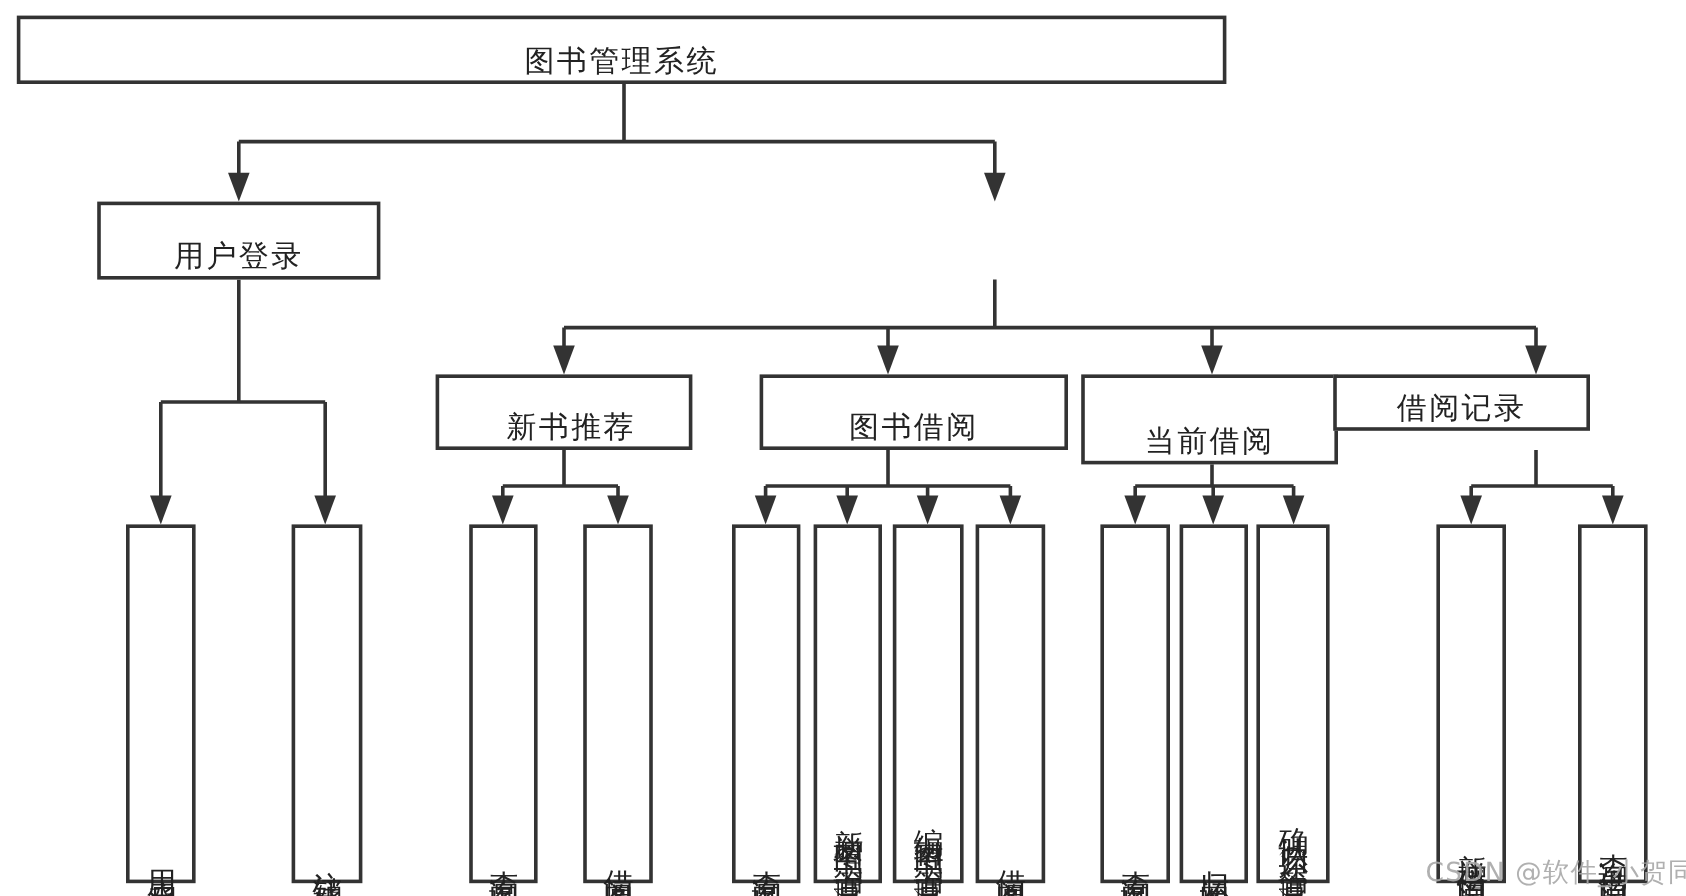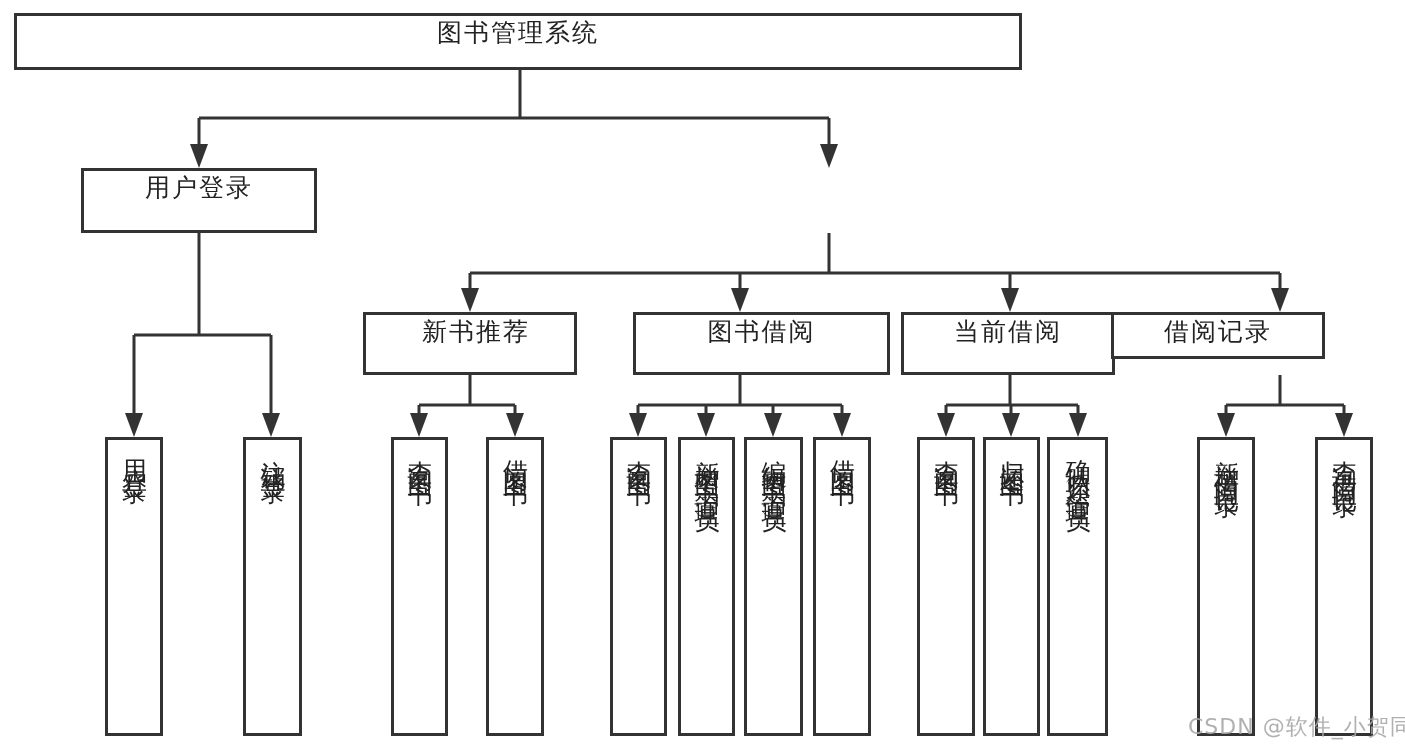--- a/index.html
+++ b/index.html
@@ -16,42 +16,42 @@
     left: 0; top: 0;
     width: 1405px; height: 747px;
   }
   .node {
     position: absolute;
     box-sizing: border-box;
     border: 3px solid #333333;
     background: #ffffff;
     color: #222222;
     display: flex;
-    align-items: flex-start;
+    align-items: flex-end;
     justify-content: center;
     font-size: 25px;
     letter-spacing: 2px;
     text-align: center;
   }
   .leaf span {
     writing-mode: vertical-rl;
     text-orientation: mixed;
     letter-spacing: 7px;
     font-size: 25px;
     line-height: 1.2;
   }
   
   #node-root      { left: 14px;  top: 13px;  width: 1008px; height: 57px; }
   
   #node-user      { left: 81px;  top: 168px; width: 236px;  height: 65px; }
   #node-bookmgmt  { left: 711px; top: 168px; width: 236px;  height: 65px; }
   
   #node-newrec    { left: 363px; top: 312px; width: 214px;  height: 63px; padding-left: 12px; }
   #node-borrow    { left: 633px; top: 312px; width: 257px;  height: 63px; }
-  #node-current   { left: 901px; top: 312px; width: 214px;  height: 63px; }
+  #node-current   { left: 901px; top: 312px; width: 214px;  height: 75px; }
   #node-records   { left: 1111px;top: 312px; width: 214px;  height: 47px; }
   
   .leaf { top: 437px; height: 299px; }
   #leaf-user-login  { left: 105px;  width: 58px; }
   #leaf-logout      { left: 243px;  width: 59px; }
   #leaf-nb-query    { left: 391px;  width: 57px; }
   #leaf-nb-borrow   { left: 486px;  width: 58px; }
   #leaf-bb-query    { left: 610px;  width: 57px; }
   #leaf-bb-add      { left: 678px;  width: 57px; }
   #leaf-bb-edit     { left: 744px;  width: 59px; }

